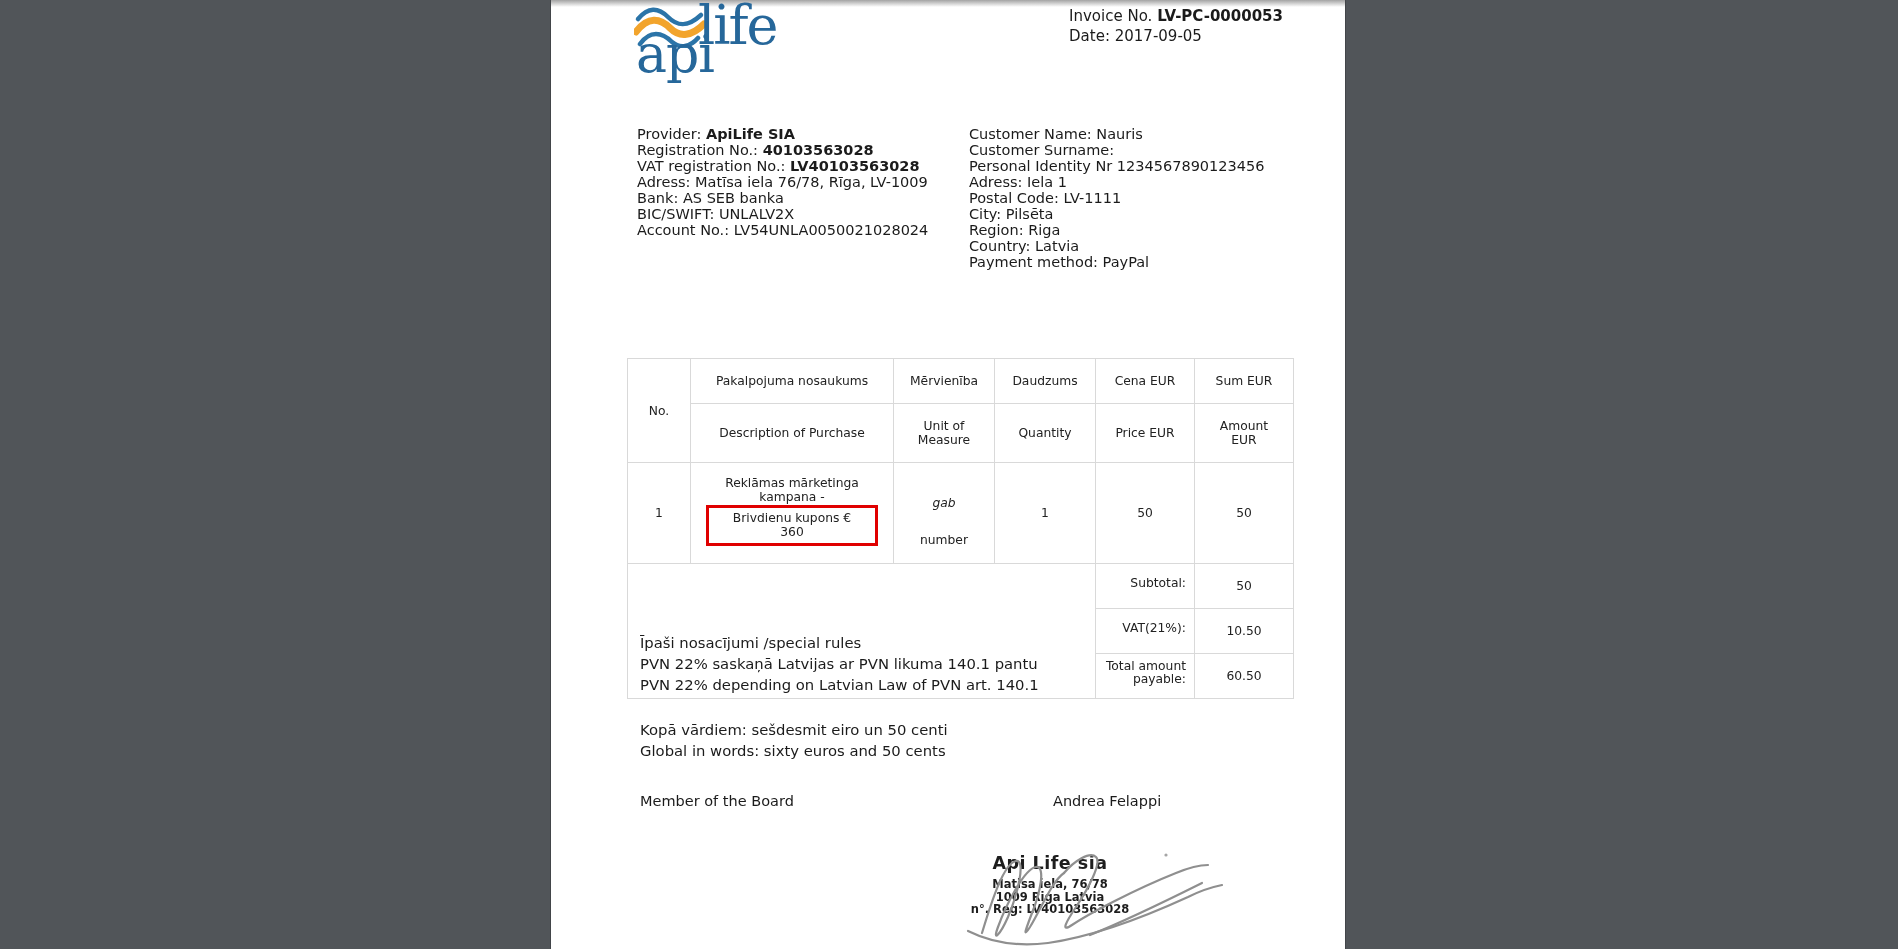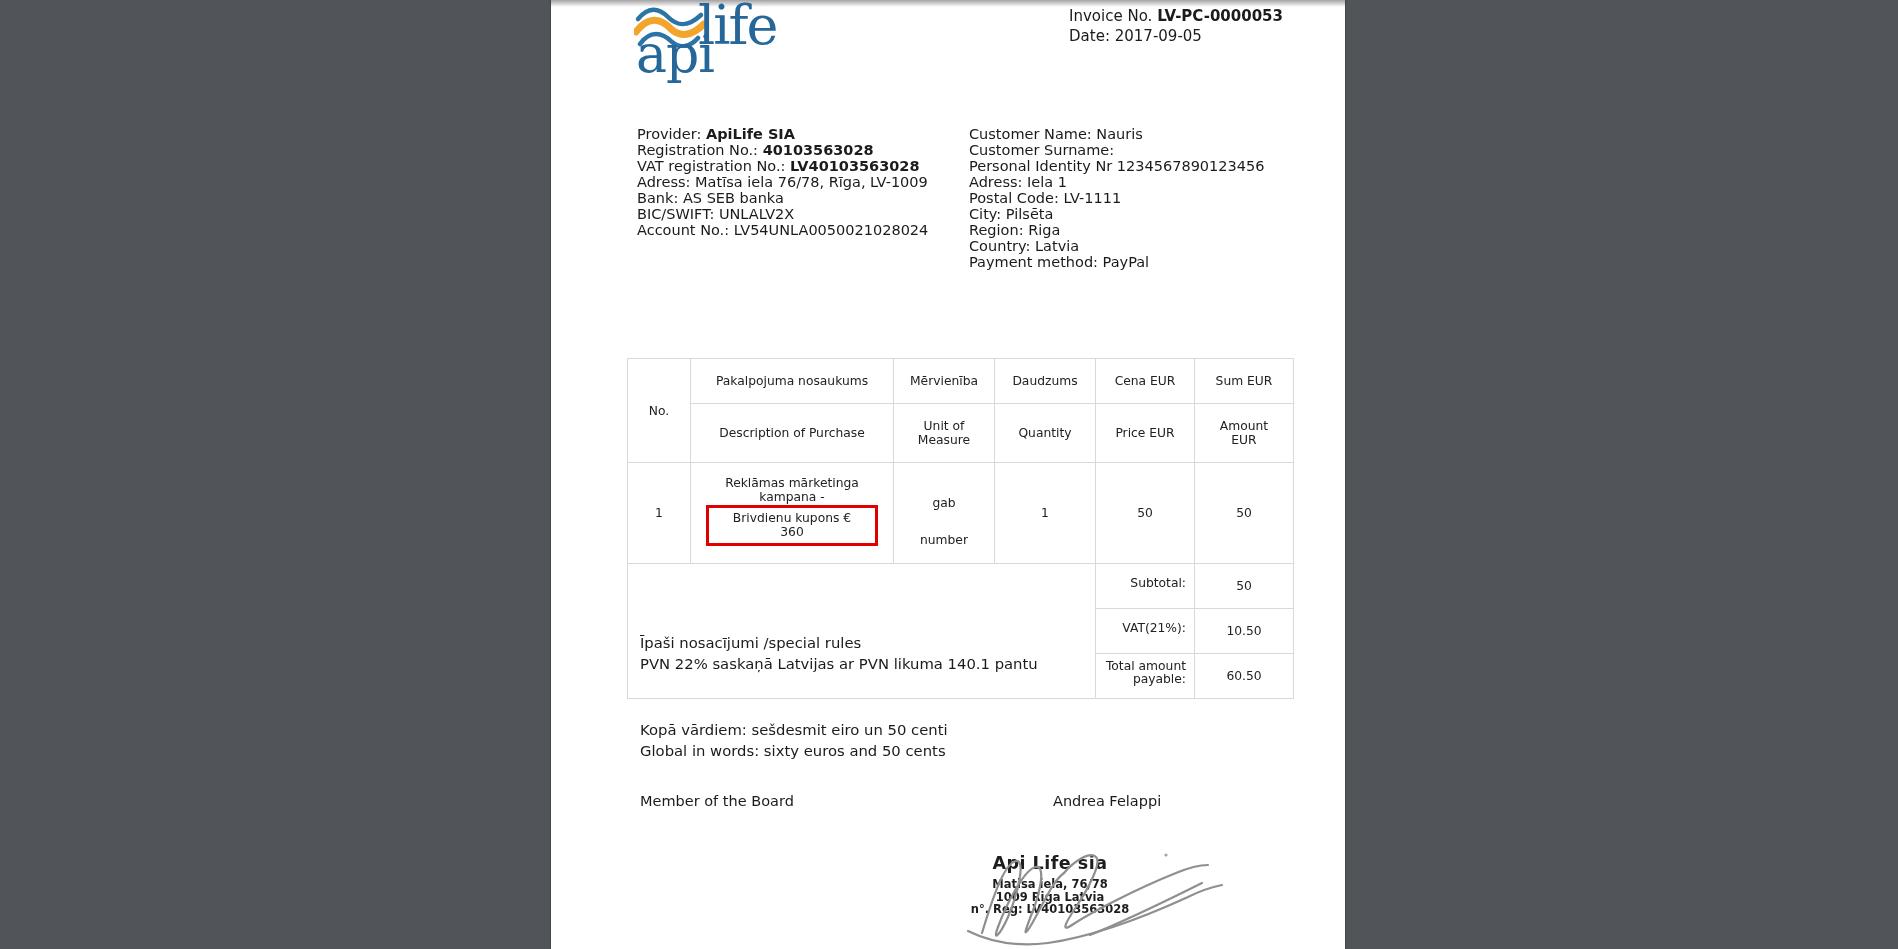--- a/index.html
+++ b/index.html
@@ -46,21 +46,21 @@
   }
   .inv-table td {
     border:1px solid #d9d9d9; font-size:12.3px; color:#222;
     text-align:center; vertical-align:middle; padding:15px; line-height:14px;
   }
   .inv-table td.desc-cell { vertical-align:top; padding-top:13px; }
   .red-box {
     display:inline-block; border:3px solid #e00000;
     padding:3px 12px 4px; margin-top:1px;
   }
-  .unit-top  { margin-top:18px; line-height:15px; }
+  .unit-top  { margin-top:18px; line-height:15px;font-style:italic; }
   .unit-bottom { margin-top:22px; line-height:15px; }
   td.empty-cell { border:none; border-left:1px solid #d9d9d9; border-bottom:1px solid #d9d9d9; }
   td.total-lbl { text-align:right; padding:2px 8px 8px 2px; line-height:13px; }
   
   .special-rules { position:absolute; left:89px; top:632px; font-size:14.8px; line-height:21px; }
   .amount-words  { position:absolute; left:89px; top:719px; font-size:14.8px; line-height:21px; }
   .board-title { position:absolute; left:89px;  top:793px; font-size:14.5px; }
   .board-name  { position:absolute; left:474px; top:793px; font-size:14.5px;margin-left:28px; }
   
   .stamp {
@@ -173,20 +173,21 @@
     <tr style="height:43px">
       <td class="total-lbl">Total amount payable:</td>
       <td>60.50</td>
     </tr>
   </tbody>
     </table>
 
   <div class="special-rules">
     <div>Īpaši nosacījumi /special rules</div>
     <div>PVN 22% saskaņā Latvijas ar PVN likuma 140.1 pantu</div>
+    <div>PVN 22% depending on Latvian Law of PVN art. 140.1</div>
   </div>
 
   <div class="amount-words">
     <div>Kopā vārdiem: sešdesmit eiro un 50 centi</div>
     <div>Global in words: sixty euros and 50 cents</div>
   </div>
 
   <div class="board-title">Member of the Board</div>
   <div class="board-name">Andrea Felappi</div>
 

